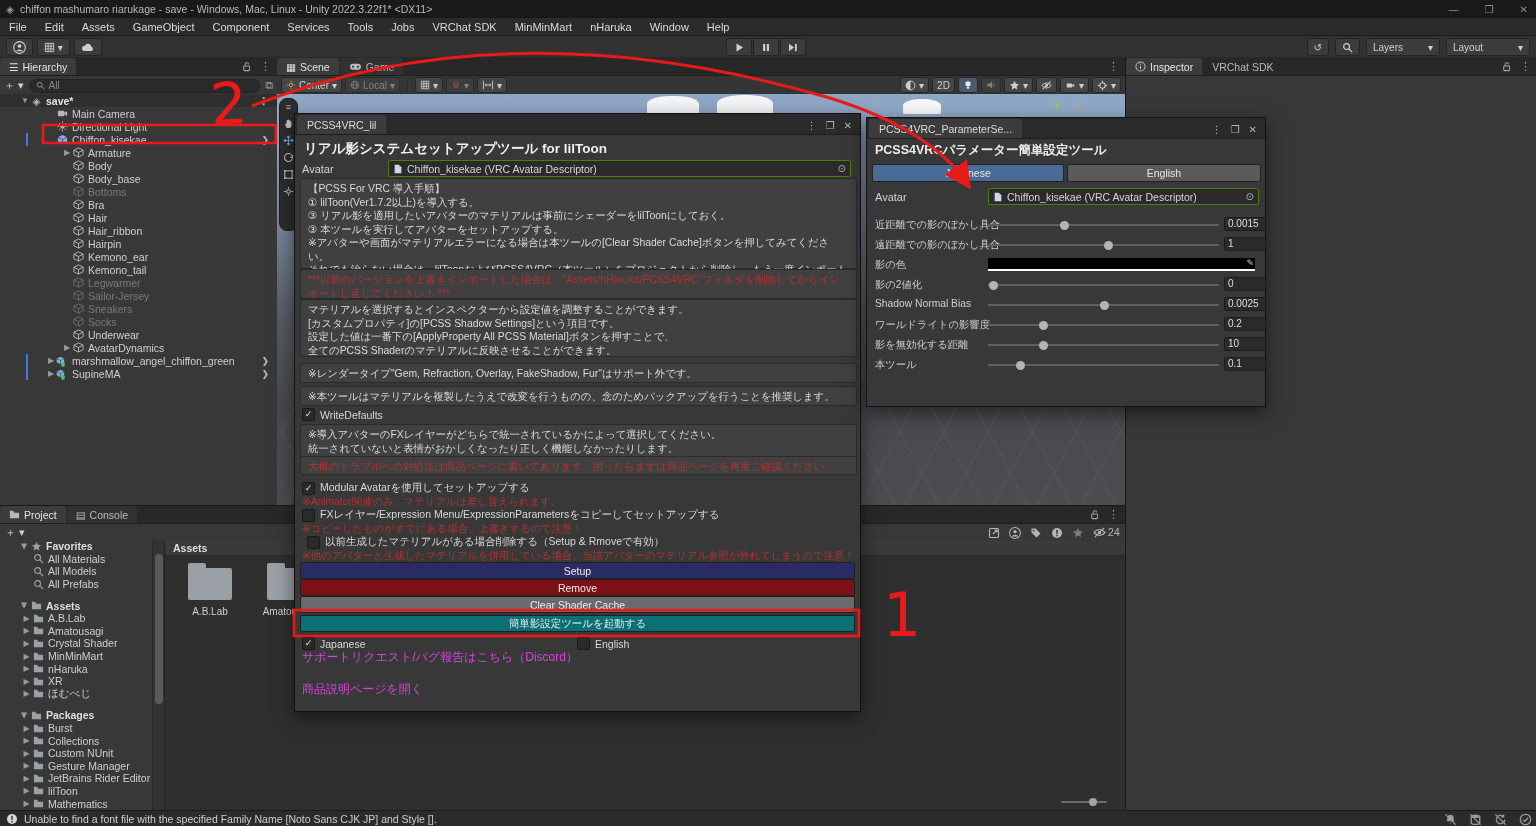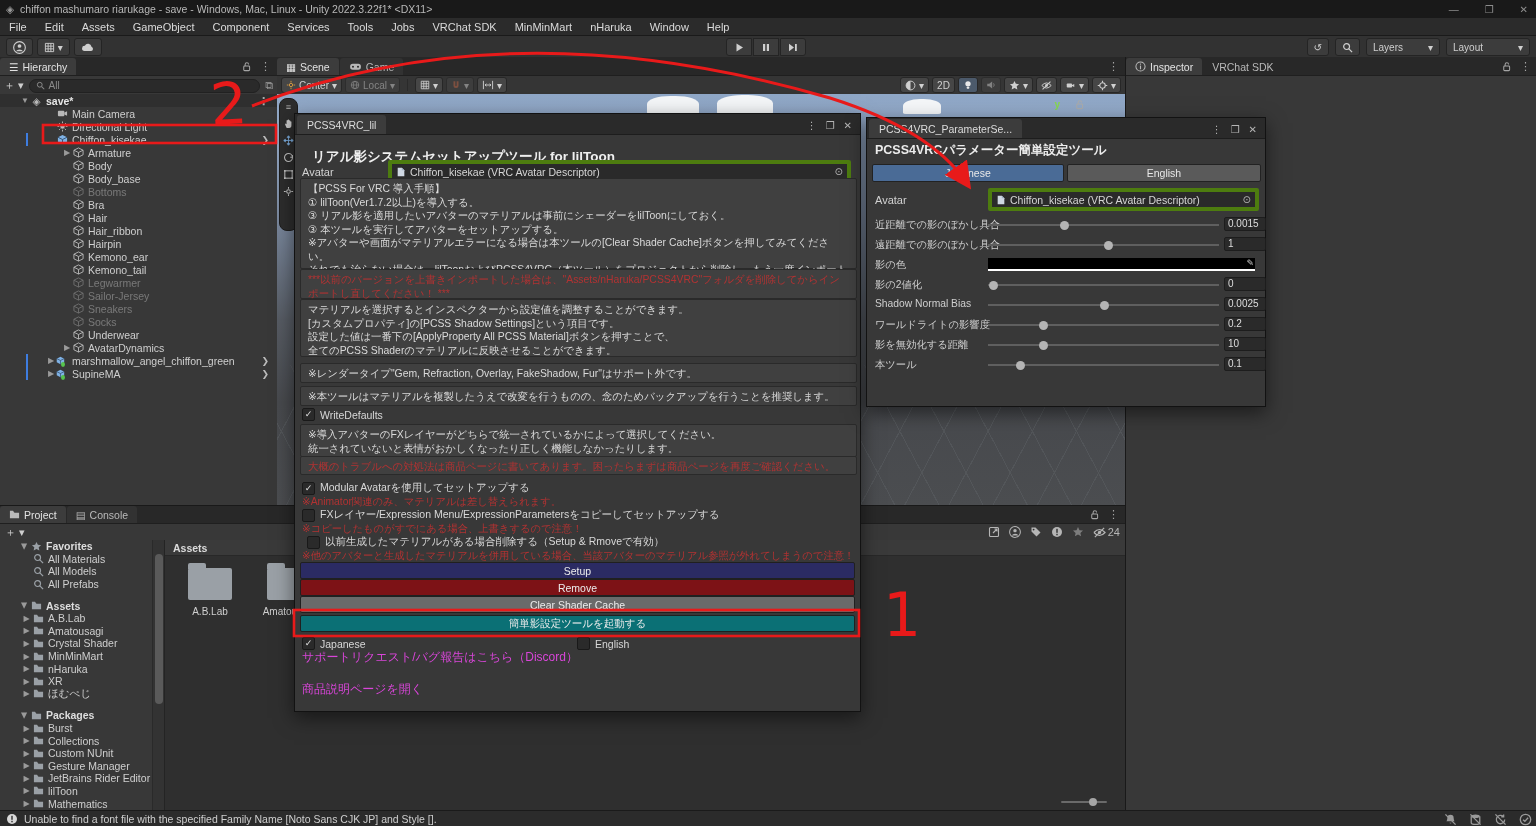--- a/index.html
+++ b/index.html
@@ -68,21 +68,21 @@
       repeating-linear-gradient(-62deg,transparent 0 38px,#5c6064 38px 39px);}
   #toolstrip{position:absolute;left:2px;top:4px;width:17px;height:128px;background:#2d2d2d;border:1px solid #1c1c1c;border-radius:8px;
     display:flex;flex-direction:column;align-items:center;gap:6px;padding-top:3px;color:#b5b5b5;font-size:9px;}
   #gizmo{position:absolute;right:40px;top:5px;color:#84d94d;font-size:10px;font-weight:bold;display:flex;gap:14px;align-items:center;}
   #gizmo .lock{color:#aaa;font-weight:normal;}
 
   #inspector{left:1125px;top:57px;width:411px;height:753px;background:#383838;border-left:1px solid #191919;}
 
   #project{left:0;top:505px;width:1125px;height:305px;background:#383838;border-top:1px solid #191919;}
   #proj-toolbar{height:16px;background:#383838;border-bottom:1px solid #2b2b2b;display:flex;align-items:center;padding:0 5px;gap:6px;}
-  #proj-toolbar .right{margin-left:auto;display:flex;align-items:flex-start;gap:9px;color:#b5b5b5;}
+  #proj-toolbar .right{margin-left:auto;display:flex;align-items:flex-end;gap:9px;color:#b5b5b5;}
   #proj-tree{position:absolute;left:0;top:34px;width:152px;bottom:0;overflow:hidden;background:#383838;}
   .prow2{height:12.6px;display:flex;align-items:center;font-size:10.5px;color:#cfcfcf;}
   .prow2 .arr{width:9px;text-align:center;color:#9a9a9a;font-size:8px;visibility:hidden;}
   .prow2.exp .arr{visibility:visible;}
   .prow2.open .arr{transform:rotate(90deg);}
   .prow2 .icn{width:14px;height:11px;margin-right:3px;display:inline-flex;align-items:center;justify-content:center;color:#9aa0a6;}
   .prow2.root{font-weight:bold;color:#dedede;padding-left:20px;}
   .prow2.c1{padding-left:22px;}
   .prow2.gap{margin-top:9px;}
   #proj-scroll{position:absolute;left:152px;top:34px;width:12px;bottom:0;background:#333;border-left:1px solid #2a2a2a;}
@@ -100,23 +100,23 @@
              display:flex;align-items:center;padding:0 6px;gap:6px;color:#cfcfcf;font-size:10.5px;}
   #status-icons{margin-left:auto;display:flex;gap:12px;align-items:center;color:#9a9a9a;margin-right:10px;}
 
   
   .uwin{position:absolute;background:#383838;border:1px solid #121212;box-shadow:0 6px 18px rgba(0,0,0,.5);z-index:10;}
   .uwin .titlestrip{height:20px;background:#2a2a2a;display:flex;align-items:flex-end;border-bottom:1px solid #1d1d1d;}
   .uwin .wtab{height:19px;background:#3c3c3c;display:flex;align-items:center;padding:0 10px;font-size:10.5px;color:#dcdcdc;border-radius:3px 3px 0 0;margin-left:2px;}
   .uwin .wctl{margin-left:auto;display:flex;gap:9px;align-items:center;color:#b5b5b5;padding:0 8px 3px 0;font-size:10px;}
 
   #pcss{left:294px;top:113px;width:565px;height:597px;}
-  #pcss h1{position:absolute;left:5px;top:22px;margin:12px;font-size:13.5px;color:#efefef;}
+  #pcss h1{position:absolute;left:5px;top:22px;margin:4px;font-size:13.5px;color:#efefef;}
   .objrow{position:absolute;display:flex;align-items:center;}
-  .objfield{background:#2a2a2a;border:4px solid #4d7c0f;border-radius:2px;height:15px;display:flex;align-items:center;gap:4px;padding:0 4px;color:#d6d6d6;font-size:10.5px;flex:1;}
+  .objfield{background:#2a2a2a;border:1px solid #4d7c0f;border-radius:2px;height:15px;display:flex;align-items:center;gap:4px;padding:0 4px;color:#d6d6d6;font-size:10.5px;flex:1;}
   .objfield .target{margin-left:auto;color:#b5b5b5;font-size:10px;}
   .helpbox{position:absolute;left:5px;width:541px;background:#404040;border:1px solid #2a2a2a;border-radius:2px;
            padding:3px 7px;font-size:10.4px;line-height:13.5px;color:#dadada;white-space:pre-line;}
   .helpbox.red{color:var(--warn);}
   .cbrow{position:absolute;display:flex;align-items:center;gap:5px;font-size:10.5px;color:#d8d8d8;}
   .cbox{width:11px;height:11px;background:#2a2a2a;border:1px solid #191919;border-radius:2px;display:inline-flex;align-items:center;justify-content:center;color:#e2e2e2;font-size:9px;line-height:9px;}
   .rednote{position:absolute;left:7px;font-size:10.3px;color:var(--warn);}
   .wbtn{position:absolute;left:5px;width:553px;height:15px;border:1px solid #202020;border-radius:2px;color:#ececec;
         display:flex;align-items:center;justify-content:center;font-size:10.5px;}
   .link{position:absolute;left:7px;color:var(--link);font-size:12px;}

